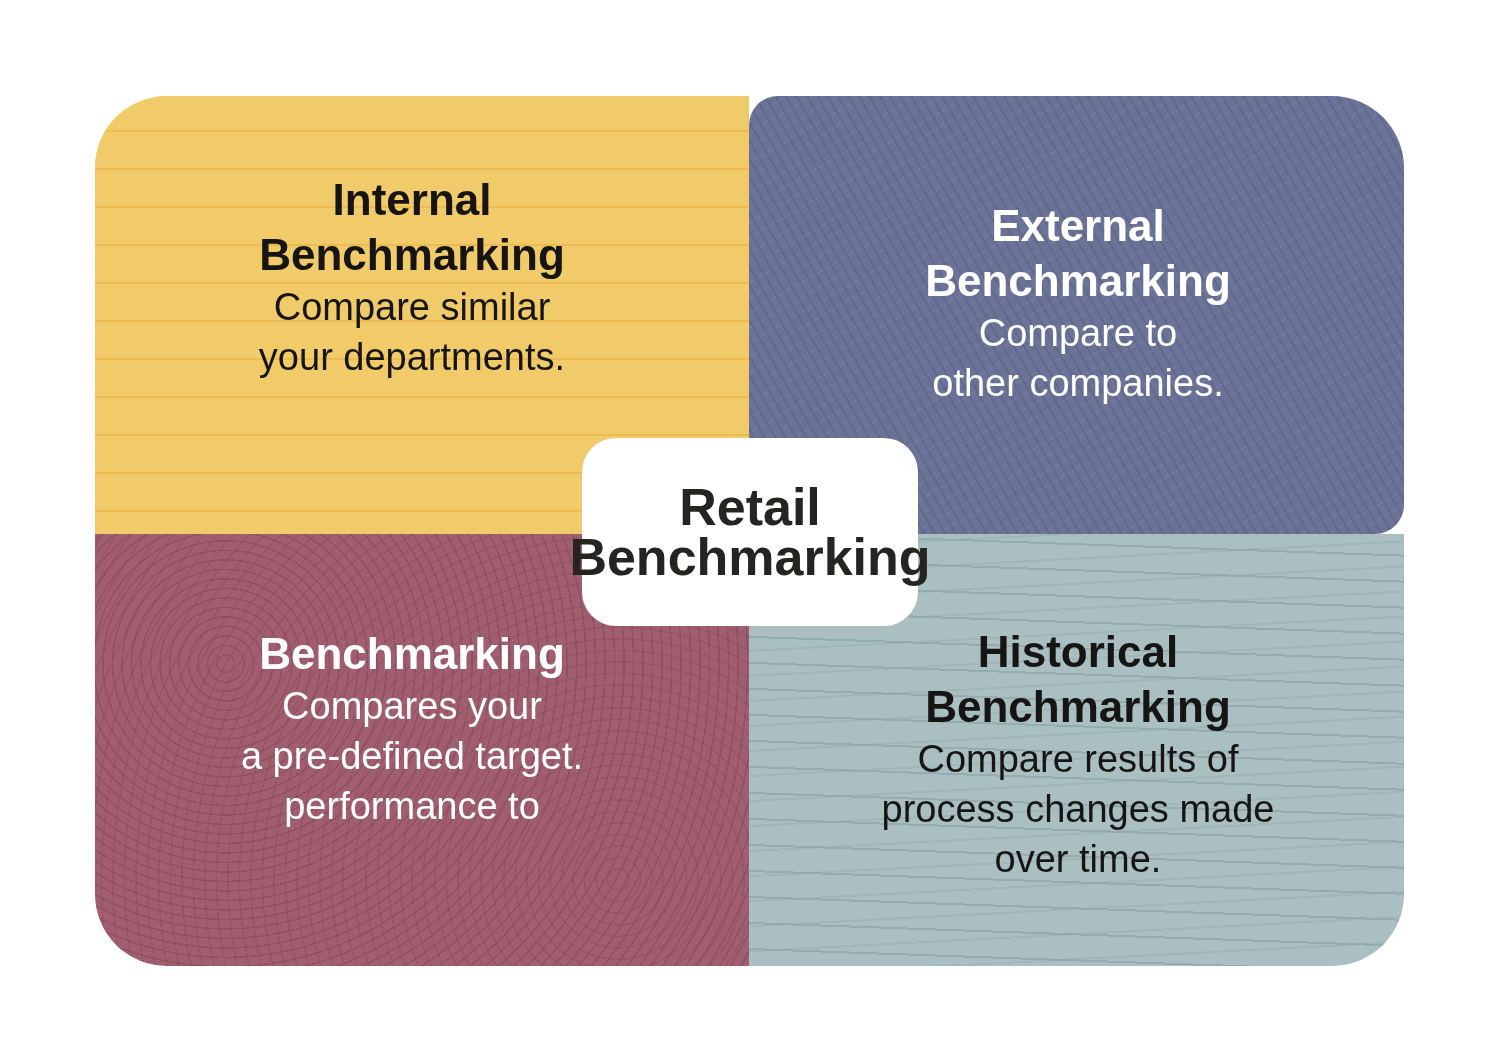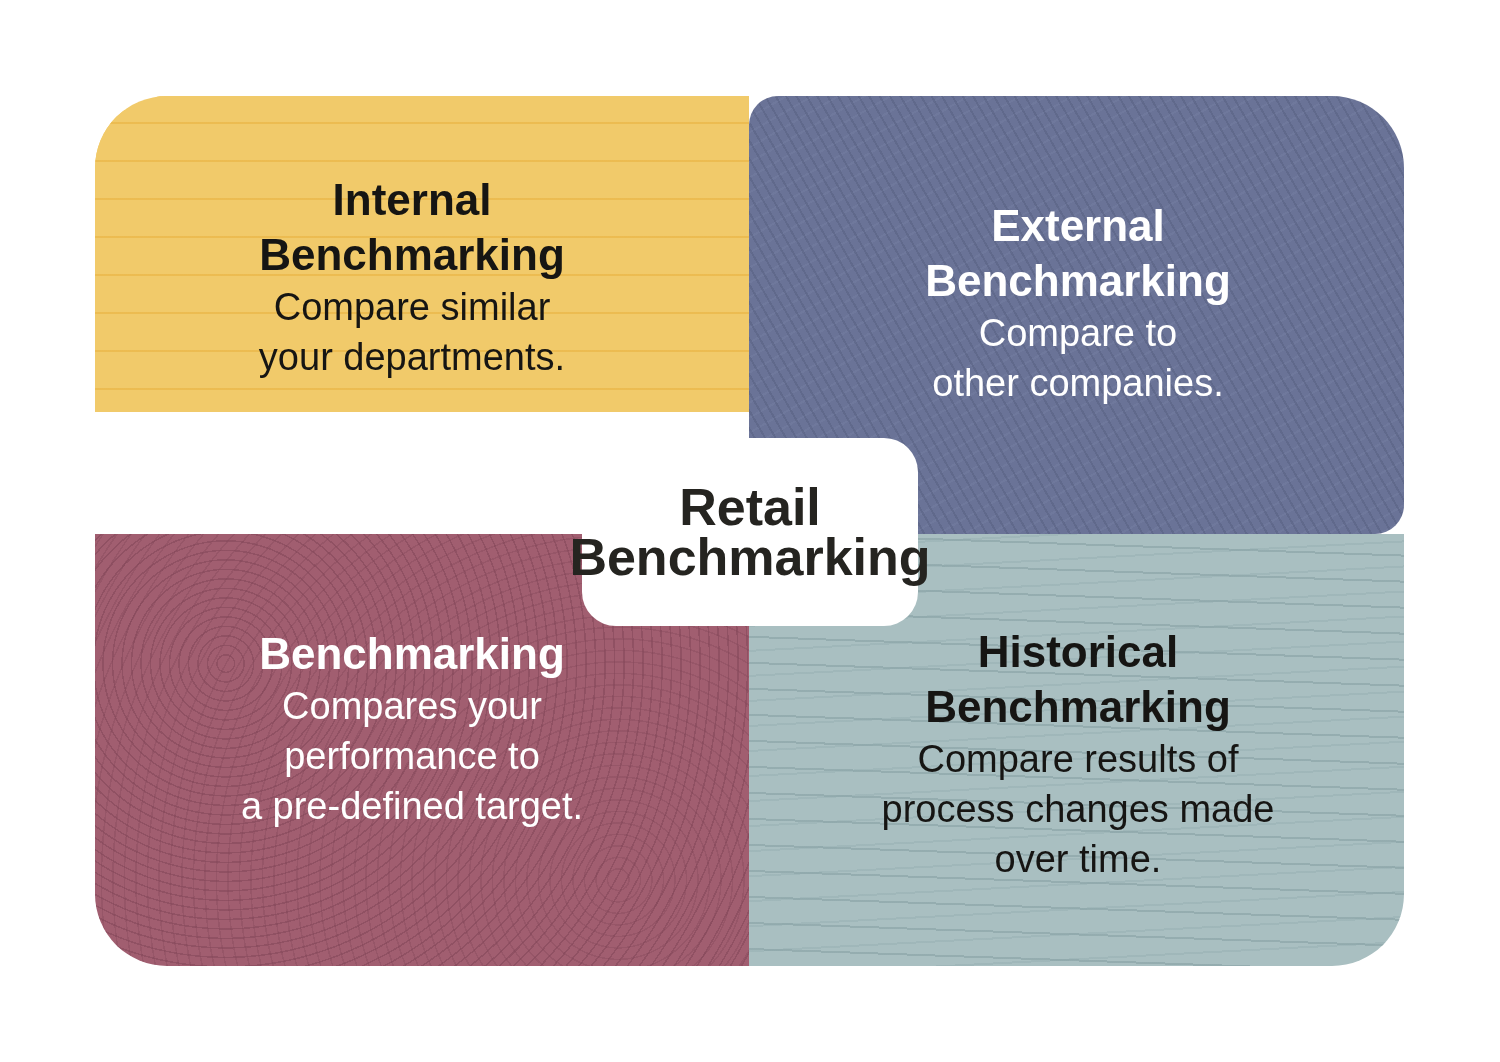--- a/index.html
+++ b/index.html
@@ -1,19 +1,19 @@
 <!DOCTYPE html>
 <html><head>
 <meta charset="utf-8">
 <style>
   html, body { margin:0; padding:0; background:#ffffff; }
   body { width:1500px; height:1062px; position:relative; overflow:hidden; font-family:"Liberation Sans", "DejaVu Sans", sans-serif; }
   .card { position:absolute; left:95px; top:96px; width:1309px; height:870px; border-radius:72px; overflow:hidden; }
   .quad { position:absolute; box-sizing:border-box; }
-  .q-tl { left:0; top:0; width:654px; height:316px; background-color:#f1ca6a;
+  .q-tl { left:0; top:0; width:654px; height:438px; background-color:#f1ca6a;
     background-image:
       repeating-linear-gradient(0deg, transparent 0 22px, rgba(232,176,60,0.55) 22px 24px, transparent 24px 38px),
       repeating-linear-gradient(90deg, rgba(241,202,106,1) 0 30px, transparent 30px 62px);
   }
   .q-tr { left:654px; top:0; width:655px; height:438px; background-color:#6a7397;
     background-image:
       repeating-linear-gradient(60deg, transparent 0 7px, rgba(88,97,130,0.55) 7px 9px),
       repeating-linear-gradient(-30deg, transparent 0 11px, rgba(120,130,165,0.35) 11px 13px);
     border-radius: 29px;
   }
@@ -59,22 +59,22 @@
       <span class="title">Benchmarking</span>
       <span class="desc">Compare to</span>
       <span class="desc">other companies.</span>
     </div>
   </div>
 
   <div class="quad q-bl">
     <div class="text-block tb-bl light">
       <span class="title">Benchmarking</span>
       <span class="desc">Compares your</span>
+      <span class="desc">a pre-defined target.</span>
       <span class="desc">performance to</span>
-      <span class="desc">a pre-defined target.</span>
     </div>
   </div>
 
   <div class="quad q-br">
     <div class="text-block tb-br dark">
       <span class="title">Historical</span>
       <span class="title">Benchmarking</span>
       <span class="desc">Compare results of</span>
       <span class="desc">process changes made</span>
       <span class="desc">over time.</span>

